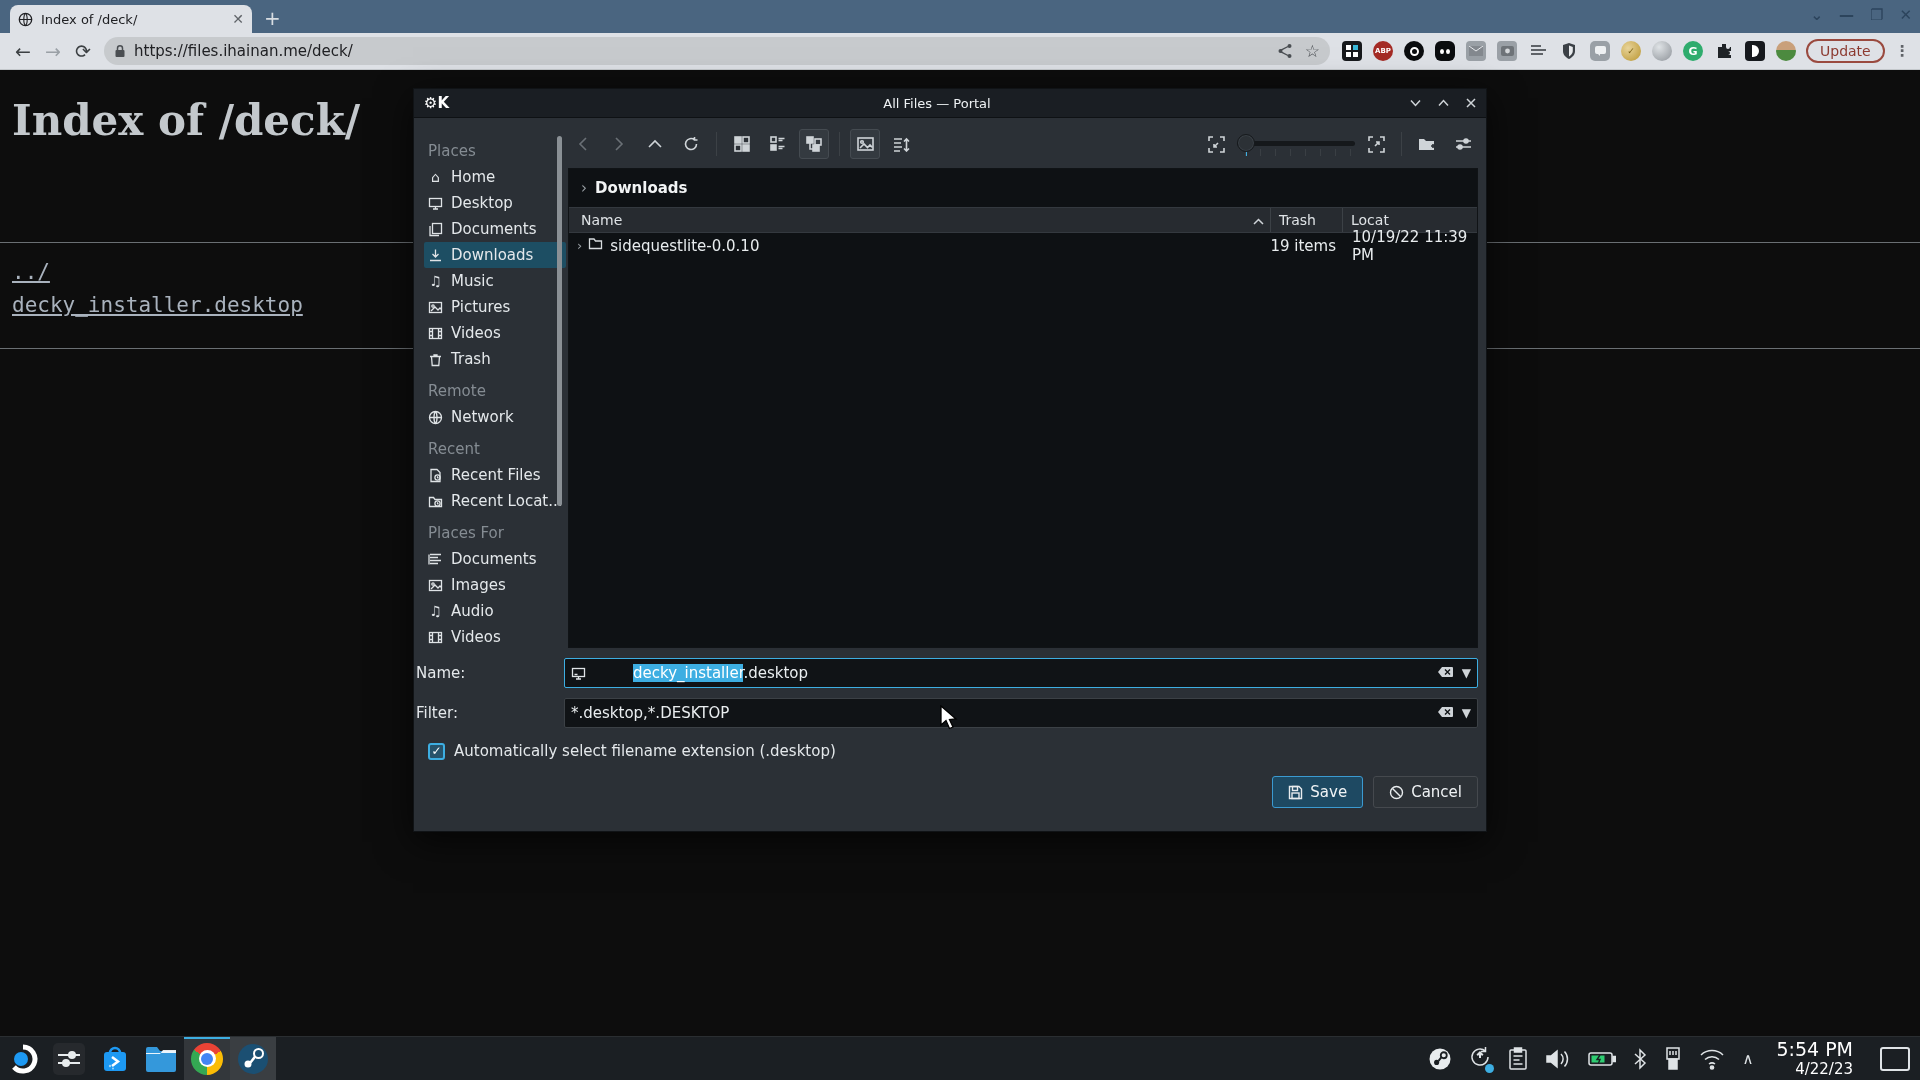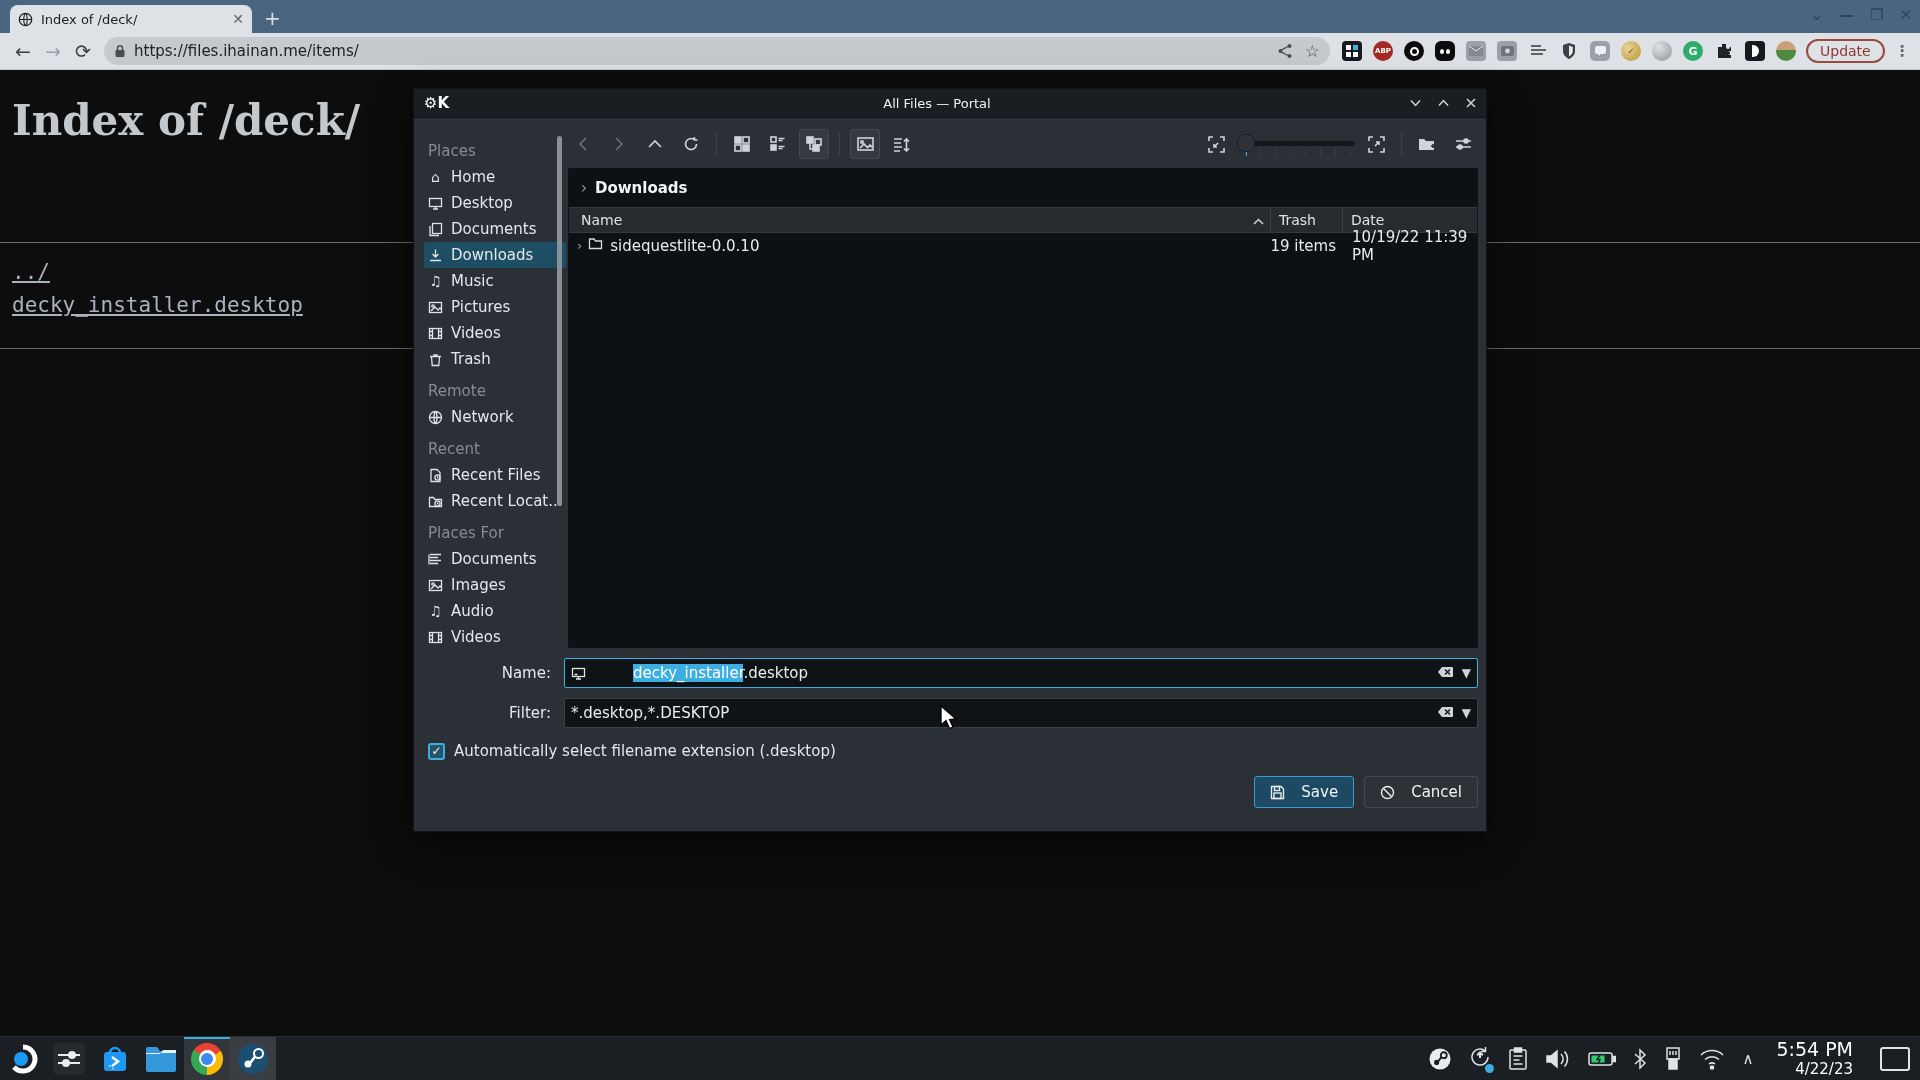--- a/index.html
+++ b/index.html
@@ -89,35 +89,35 @@
   .col-date { width:135px; padding-left:8px; border-left:1px solid #3c4146; align-self:stretch; display:flex; align-items:center; }
   .sort-arrow { margin-left:auto; margin-right:6px; }
   .sort-arrow svg { stroke:#cfd4d8; fill:none; stroke-width:1.5; }
   .trow { display:flex; height:25px; align-items:center; font-size:15px; color:#e8ecee; }
   .row-exp { color:#9aa0a5; font-size:13px; padding:0 6px 0 8px; }
   .ficon svg { width:15px; height:15px; stroke:#d7dbde; fill:none; stroke-width:1.3; margin-right:7px; }
   .size-val { width:72px; text-align:right; padding-right:6px; }
   .date-val { width:135px; padding-left:10px; }
 
   .frow { display:flex; align-items:center; margin-top:10px; }
-  .flabel { width:148px; text-align:right; padding-right:13px; color:#e4e8eb; }
+  .flabel { width:148px; padding-right:13px; color:#e4e8eb; }
   .finput { flex:1; height:30px; background:#101316; border:1px solid #3c4146; border-radius:2px;
             display:flex; align-items:center; padding:0 6px; }
   .finput.focused { border:1px solid #3daee2; }
   .ftext { font-size:15px; color:#eaeef0; }
   .ftext .hl { background:#3daee2; color:#fff;margin-left:41px; }
   .f-right { margin-left:auto; display:flex; align-items:center; gap:8px; }
   .clear-ic svg { stroke:#cfd4d8; fill:#cfd4d8; }
   .dd-chev { color:#cfd4d8; font-size:12px; }
 
   .chkrow { display:flex; align-items:center; gap:9px; margin:14px 0 0 12px; }
   .chk { width:17px; height:17px; border:2px solid #3daee2; border-radius:3px; background:#27536b;
          display:flex; align-items:center; justify-content:center; color:#fff; font-size:12px; font-weight:bold; }
   .btnrow { display:flex; justify-content:flex-end; gap:10px; margin-top:16px; padding-right:0px; }
-  .kbtn { display:flex; align-items:center; gap:16px; padding:6px 15px; border-radius:3px;
+  .kbtn { display:flex; align-items:center; gap:7px; padding:6px 15px; border-radius:3px;
           background:#2d3237; border:1px solid #45494e; color:#f0f3f5; font-size:15px; }
   .kbtn.primary { background:#1e4962; border:1px solid #3b9ad1; }
   .kbtn svg { stroke:#e8ecee; fill:none; stroke-width:1.4; }
 
   .cursor { position:absolute; left:939px; top:705px; z-index:30; }
 
   
   .taskbar { position:absolute; left:0; top:1036px; width:1920px; height:44px; background:#1b1f23;
              border-top:1px solid #2a2e31; display:flex; align-items:center; }
   .tb-left { display:flex; align-items:center; height:44px; }
@@ -165,21 +165,21 @@
 
 <div class="toolbar">
   <span class="navbtn" style="margin-left:8px">←</span>
   <span class="navbtn disabled">→</span>
   <span class="navbtn">⟳</span>
   <div class="omnibox">
     <svg width="12" height="14" viewBox="0 0 12 14">
         <rect x="1.5" y="6" width="9" height="7" rx="1" fill="#4a4e52"></rect>
         <path d="M3.5 6V4.3a2.5 2.5 0 0 1 5 0V6" stroke="#4a4e52" stroke-width="1.5" fill="none"></path>
       </svg>
-    <span class="url">https://files.ihainan.me/items/</span>
+    <span class="url">https://files.ihainan.me/deck/</span>
     <span class="omni-ic">
         <svg width="16" height="16" viewBox="0 0 16 16">
           <circle cx="12.5" cy="3" r="2" fill="#4a4e52"></circle>
           <circle cx="12.5" cy="13" r="2" fill="#4a4e52"></circle>
           <circle cx="3.5" cy="8" r="2" fill="#4a4e52"></circle>
           <path d="M4 7.2 11 3.5M4 8.8 11 12.5" stroke="#4a4e52" stroke-width="1.4"></path>
         </svg>
       </span>
     <span class="omni-ic" style="font-size:17px">☆</span>
   </div>
@@ -496,21 +496,21 @@
           <span class="crumb-name">Downloads</span>
         </div>
         <div class="thead">
           <span class="col-name">
             <span>Name</span>
             <span class="sort-arrow"><svg width="11" height="7" viewBox="0 0 11 7">
                   <path d="M1 6 5.5 1.5 10 6"></path>
                 </svg></span>
           </span>
           <span class="col-size">Trash</span>
-          <span class="col-date">Date</span>
+          <span class="col-date">Locat</span>
         </div>
         <div class="trow">
           <span class="row-exp">›</span>
           <span class="ficon"><svg viewBox="0 0 15 15">
                 <path d="M1.5 3h4.5l1.5 2h6v7.5h-12Z"></path>
               </svg></span>
           <span class="col-name" style="padding-left:0">sidequestlite-0.0.10</span>
           <span class="size-val">19 items</span>
           <span class="date-val">10/19/22 11:39 PM</span>
         </div>

